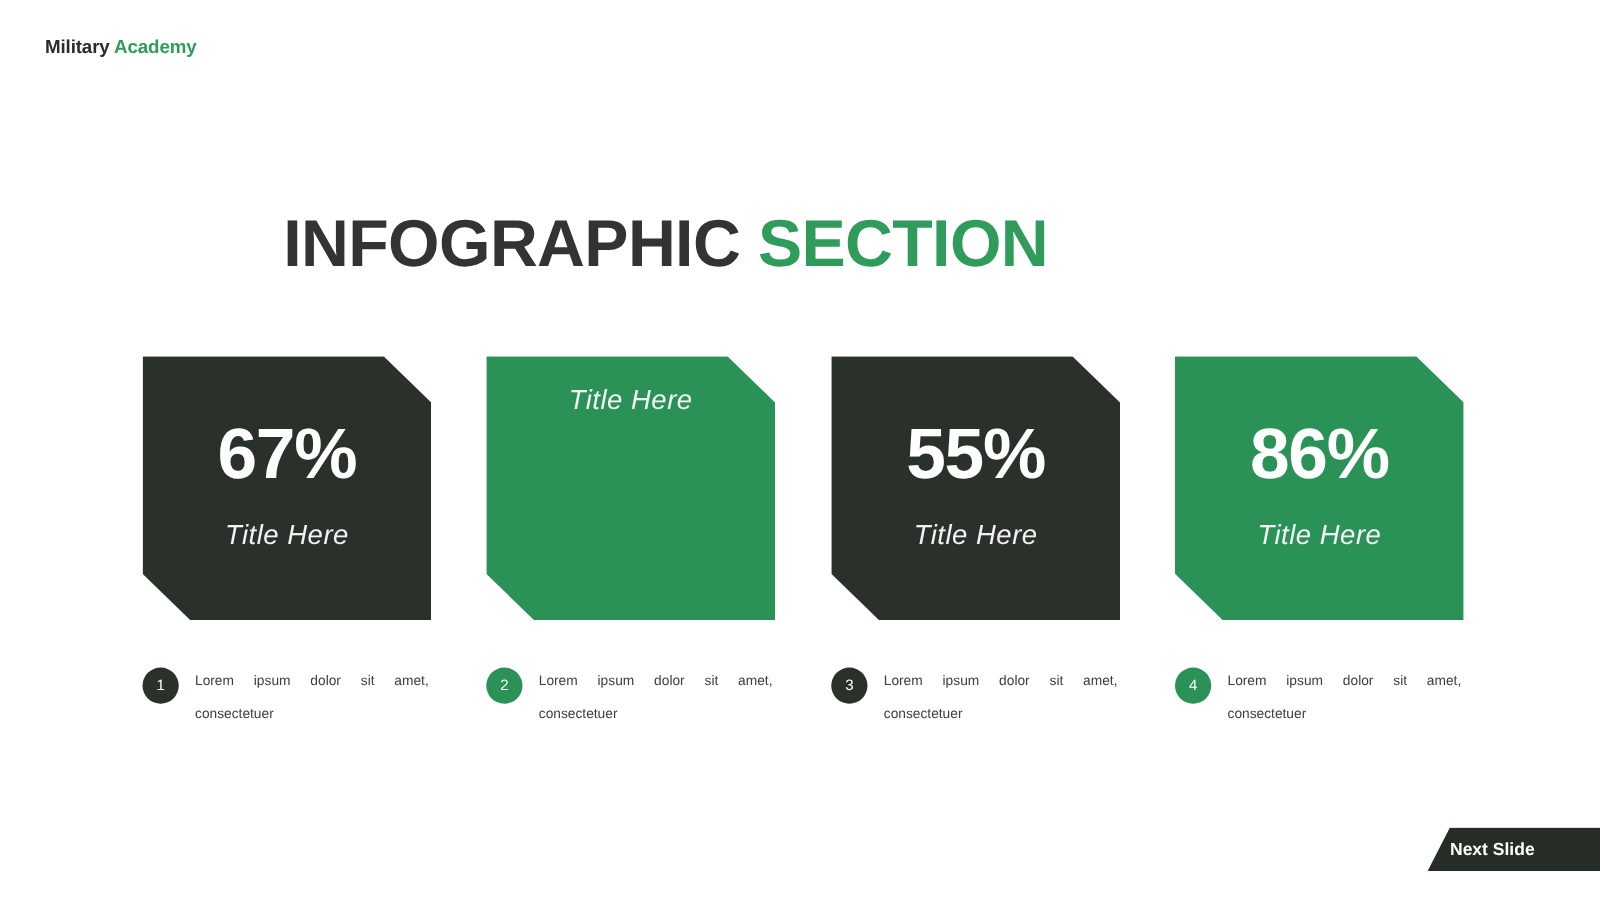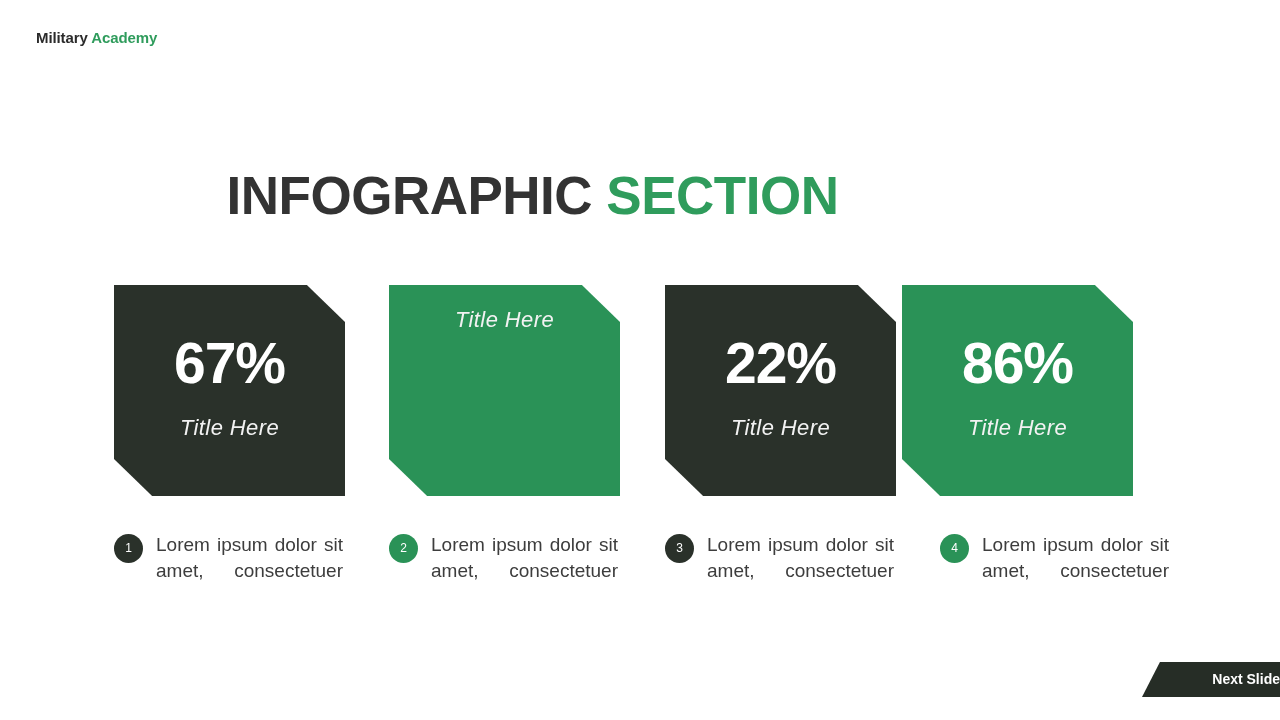--- a/index.html
+++ b/index.html
@@ -124,21 +124,21 @@
     line-height: 29px;
     text-align: center;
   }
   .caption-badge.dark { background: #2a312a; }
   .caption-badge.green { background: #2a9257; }
   .caption-text {
     position: absolute;
     left: 42px;
     top: 0;
     width: 187px;
-    font-size: 19px;
+    font-size: 11px;
     line-height: 26px;
     color: #3d3d3d;
     text-align: justify;
   }
   .caption-text::after {
     content: "";
     display: inline-block;
     width: 100%;
   }
 
@@ -147,21 +147,21 @@
     position: absolute;
     left: 1142px;
     top: 662px;
     width: 138px;
     height: 35px;
     background: #262d26;
     color: #ffffff;
     font-size: 14px;
     font-weight: bold;
     line-height: 35px;
-    text-align: right;
+    text-align: left;
     padding-left: 18px;
     box-sizing: border-box;
     -webkit-clip-path: polygon(13% 0, 100% 0, 100% 100%, 0 100%);
     clip-path: polygon(13% 0, 100% 0, 100% 100%, 0 100%);
     cursor: pointer;
   }
 </style>
 </head>
 <body>
 
@@ -191,25 +191,25 @@
   <div class="card dark" style="left:0px;">
     <div class="card-percent">67%</div>
     <div class="card-title">Title Here</div>
   </div>
 
   <div class="card green" style="left:275px;">
     <div class="card-title">Title Here</div>
   </div>
 
   <div class="card dark" style="left:551px;">
-    <div class="card-percent">22%</div>
-    <div class="card-title">Title Here</div>
-  </div>
-
-  <div class="card green" style="left:788px;">
+    <div class="card-percent">55%</div>
+    <div class="card-title">Title Here</div>
+  </div>
+
+  <div class="card green" style="left:826px;">
     <div class="card-percent">86%</div>
     <div class="card-title">Title Here</div>
   </div>
 
 </div>
 
 <div class="captions">
 
   <div class="caption" style="left:0px;">
     <span class="caption-badge dark">1</span>

